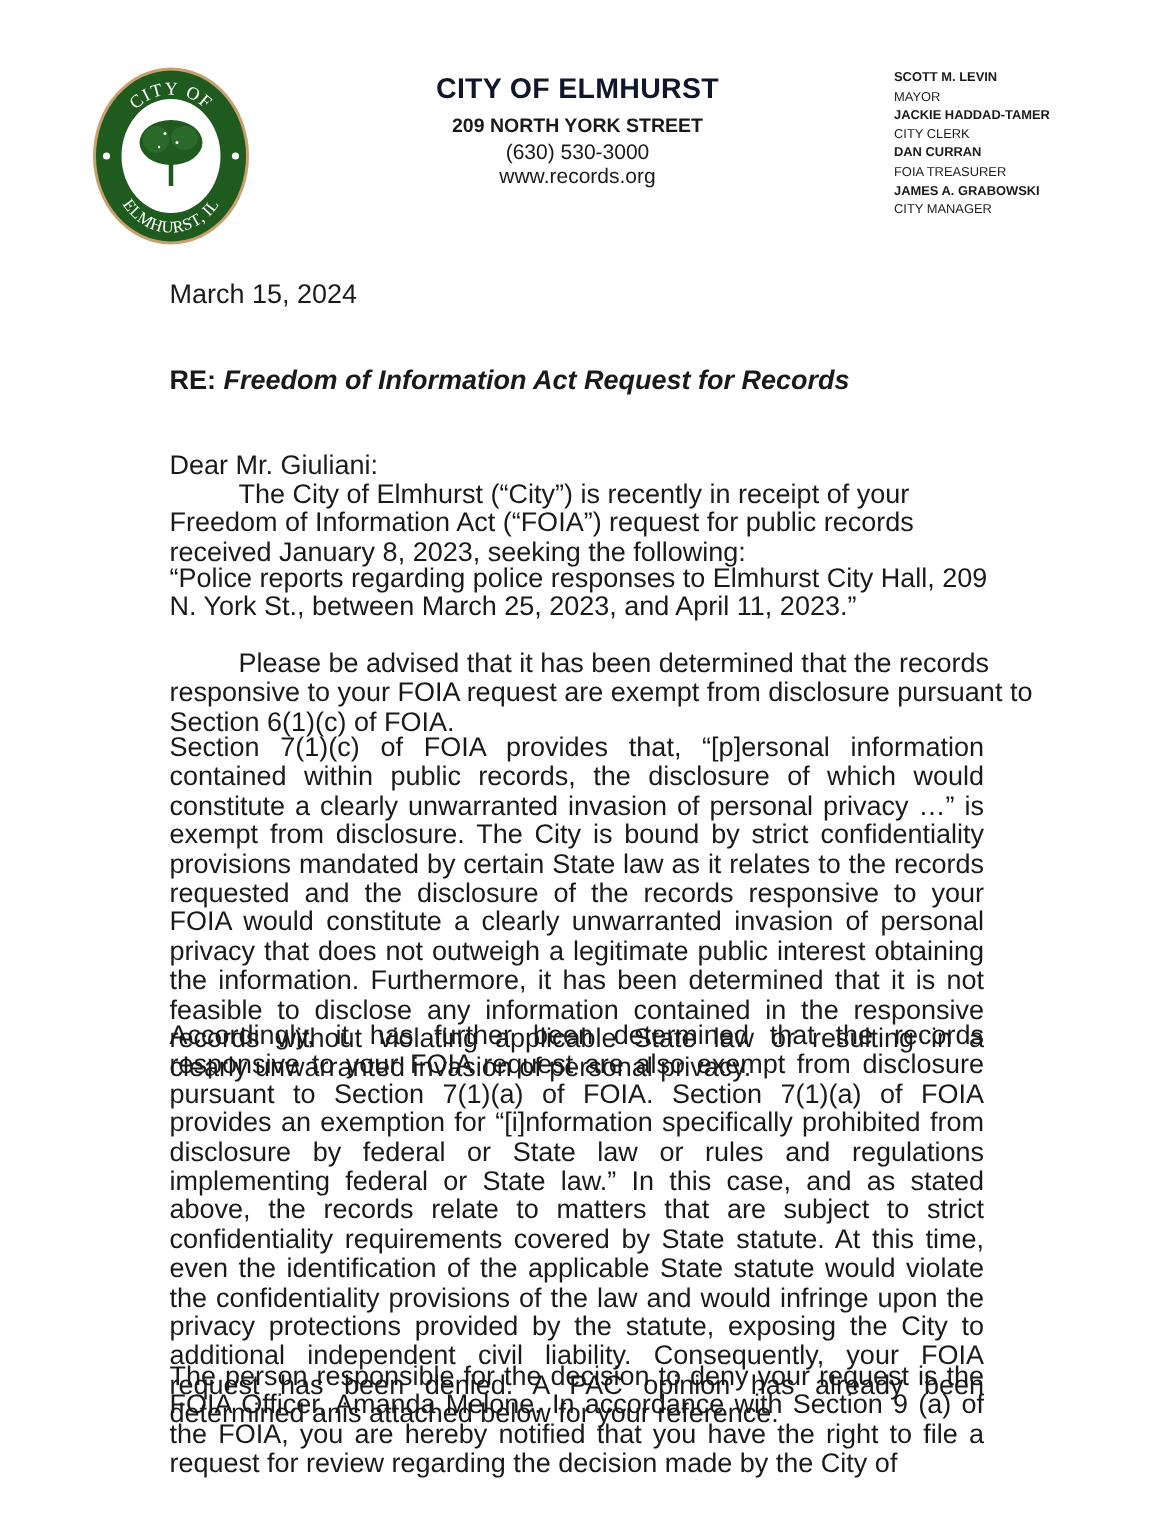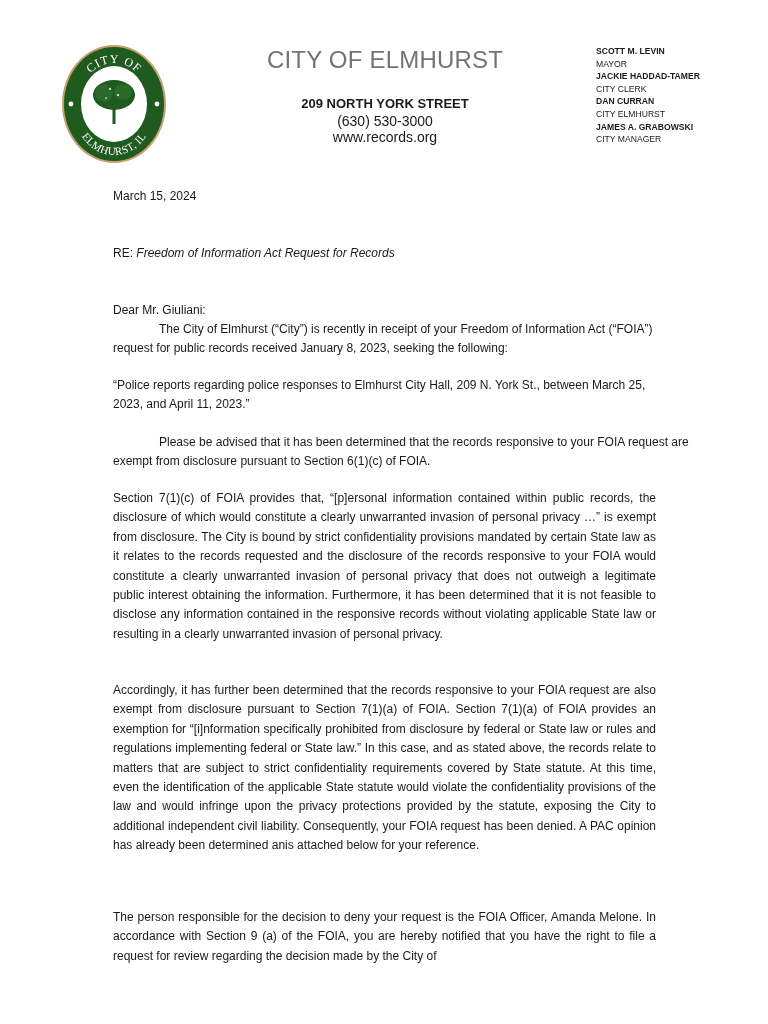--- a/index.html
+++ b/index.html
@@ -1,27 +1,27 @@
 <!DOCTYPE html>
 <html><head>
 <meta charset="utf-8">
 <style>
   html, body { margin: 0; padding: 0; background: #ffffff; }
   body { width: 768px; height: 1024px; position: relative; overflow: hidden;
          font-family: "Liberation Sans", "DejaVu Sans", sans-serif; color: #1a1a1a; }
   .seal { position: absolute; left: 60px; top: 43px; width: 108px; height: 122px; }
   .center-head { position: absolute; left: 260px; top: 48px; width: 250px; text-align: center; }
-  .city-name { font-size: 24px; font-weight: normal; color: #737373; letter-spacing: 0.2px; line-height: 24px; }
+  .city-name { font-size: 19px; font-weight: bold; color: #0f172a; letter-spacing: 0.2px; line-height: 24px; }
   .addr { font-size: 13px; font-weight: bold; color: #1a1a1a; line-height: 19px; }
-  .addr.first { margin-top: 22px; }
+  .addr.first { margin-top: 2px; }
   .small { font-size: 14px; color: #1a1a1a; line-height: 16px; }
   .officials { position: absolute; left: 596px; top: 45px; width: 136px; }
   .off-name { font-size: 8.6px; font-weight: bold; line-height: 12.6px; }
   .off-title { font-size: 8.6px; line-height: 12.6px; }
-  .para { position: absolute; left: 113px; width: 543px; font-size: 12px; line-height: 19.4px; }
+  .para { position: absolute; left: 113px; width: 543px; font-size: 18px; line-height: 19.4px; }
   .justify { text-align: justify; }
   .indent { text-indent: 46px; }
   .re-title { font-style: italic; }
 </style>
 </head>
 <body>
 
 <div class="seal">
   <svg width="108" height="122" viewBox="0 0 108 122">
     <defs>
@@ -55,28 +55,28 @@
   <div class="small">(630) 530-3000</div>
   <div class="small">www.records.org</div>
 </div>
 
 <div class="officials">
   <div class="off-name">SCOTT M. LEVIN</div>
   <div class="off-title">MAYOR</div>
   <div class="off-name">JACKIE HADDAD-TAMER</div>
   <div class="off-title">CITY CLERK</div>
   <div class="off-name">DAN CURRAN</div>
-  <div class="off-title">CITY ELMHURST</div>
+  <div class="off-title">FOIA TREASURER</div>
   <div class="off-name">JAMES A. GRABOWSKI</div>
   <div class="off-title">CITY MANAGER</div>
 </div>
 
 <div class="para" style="top:187px;">March 15, 2024</div>
 
-<div class="para" style="top:244px;">
+<div class="para" style="top:244px;font-weight:bold;">
   <span>RE: </span><span class="re-title">Freedom of Information Act Request for Records</span>
 </div>
 
 <div class="para" style="top:282px;margin-top:19px;">Dear Mr. Giuliani:</div>
 
 <div class="para indent" style="top:320px; width:560px;">The City of Elmhurst (“City”) is recently in receipt of your Freedom of Information Act (“FOIA”) request for public records received January 8, 2023, seeking the following:</div>
 
 <div class="para" style="top:376px; width:560px;">“Police reports regarding police responses to Elmhurst City Hall, 209 N. York St., between March 25, 2023, and April 11, 2023.”</div>
 
 <div class="para indent" style="top:433px; width:600px;">Please be advised that it has been determined that the records responsive to your FOIA request are exempt from disclosure pursuant to Section 6(1)(c) of FOIA.</div>

